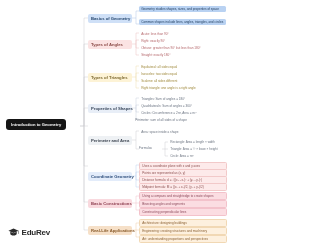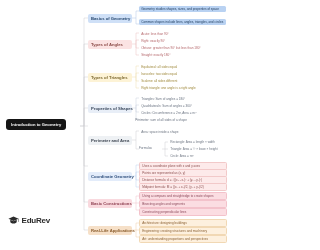--- a/index.html
+++ b/index.html
@@ -42,21 +42,21 @@
   .l1{color:#b4666a;}
   .l2{color:#a08a3e;}
   .l3{color:#6b7482;}
   .l4{color:#6e7682;}
   .l5{background:#fdeaea;border:.4px solid #f2c9c9;color:#8e5050;}
   .l6{background:#fbdde2;border:.4px solid #f3c2cb;color:#8d4b5c;}
   .l7{background:#fdf0de;border:.4px solid #f1d8b4;color:#8a5f31;}
   .sub{color:#6b7482;font-size:3.1px;}
 
   .logo{
-    position:absolute;left:8px;top:215px;display:flex;align-items:center;gap:2.5px;
+    position:absolute;left:8px;top:227px;display:flex;align-items:center;gap:2.5px;
   }
   .logo-text{font-size:8px;font-weight:bold;color:#2b2b2b;letter-spacing:-.2px;}
 </style>
 </head>
 <body>
 
 <div id="map">
 
   <svg class="links" viewBox="0 0 229 250" xmlns="http://www.w3.org/2000/svg">
     <g fill="none" stroke="#c9ccd1" stroke-width="0.45">

